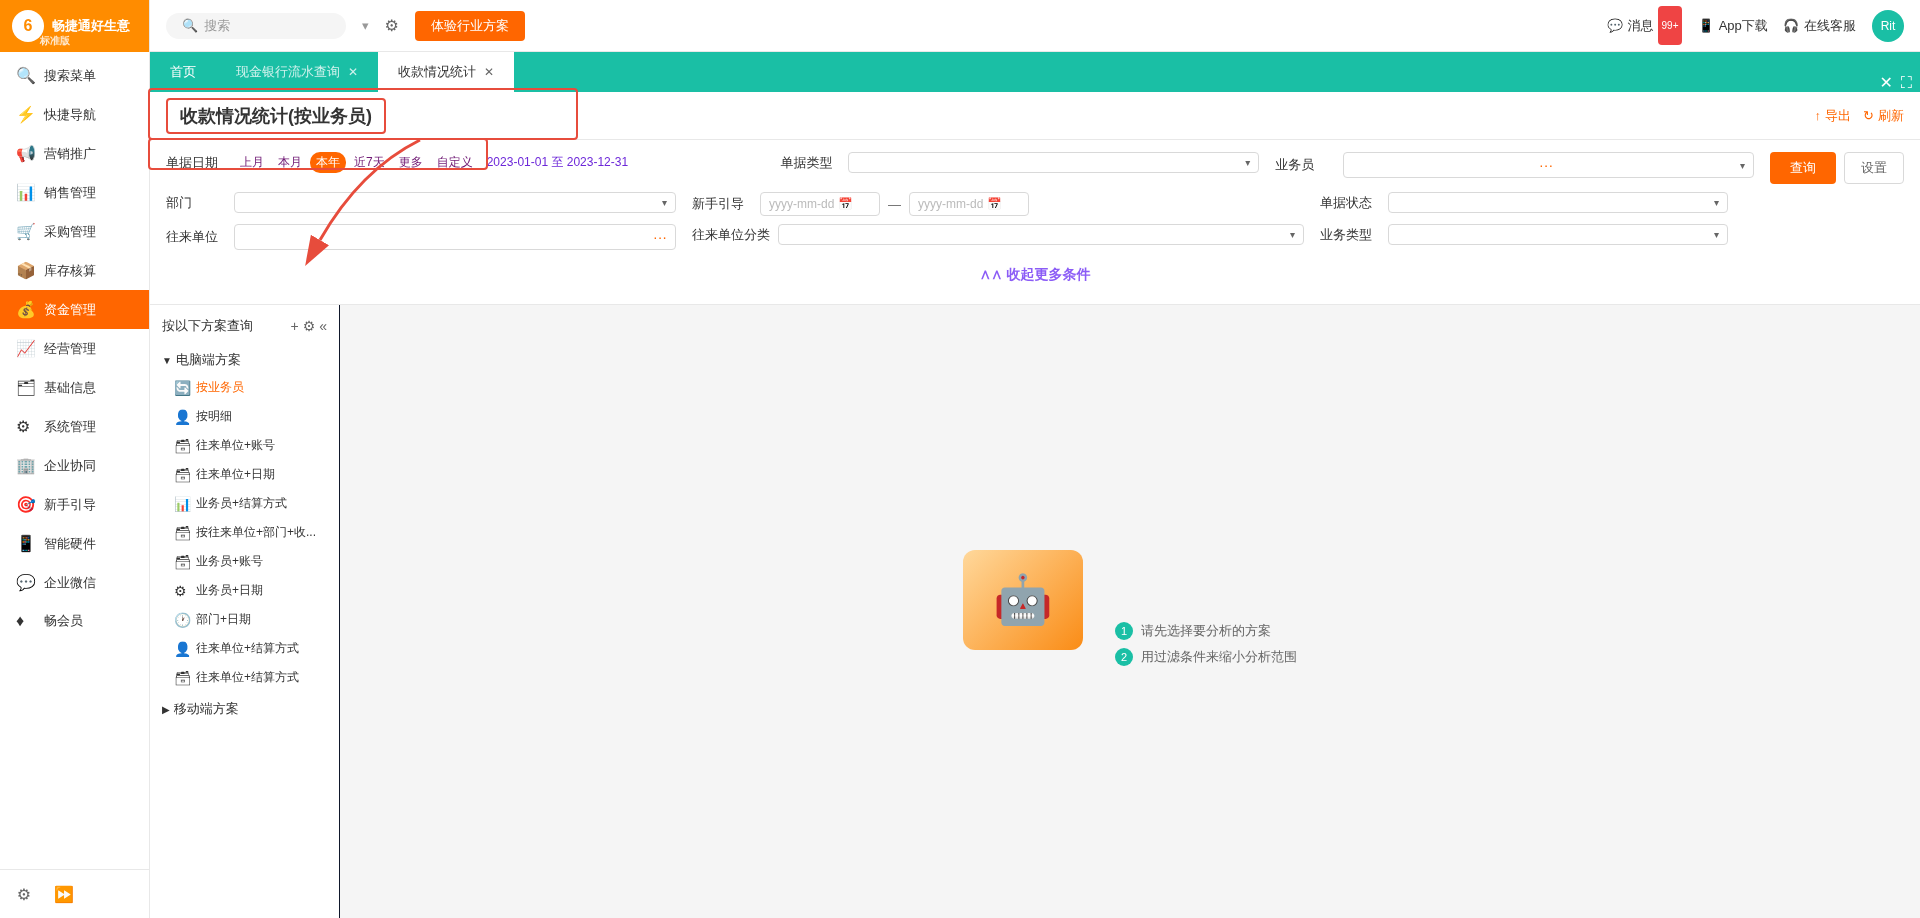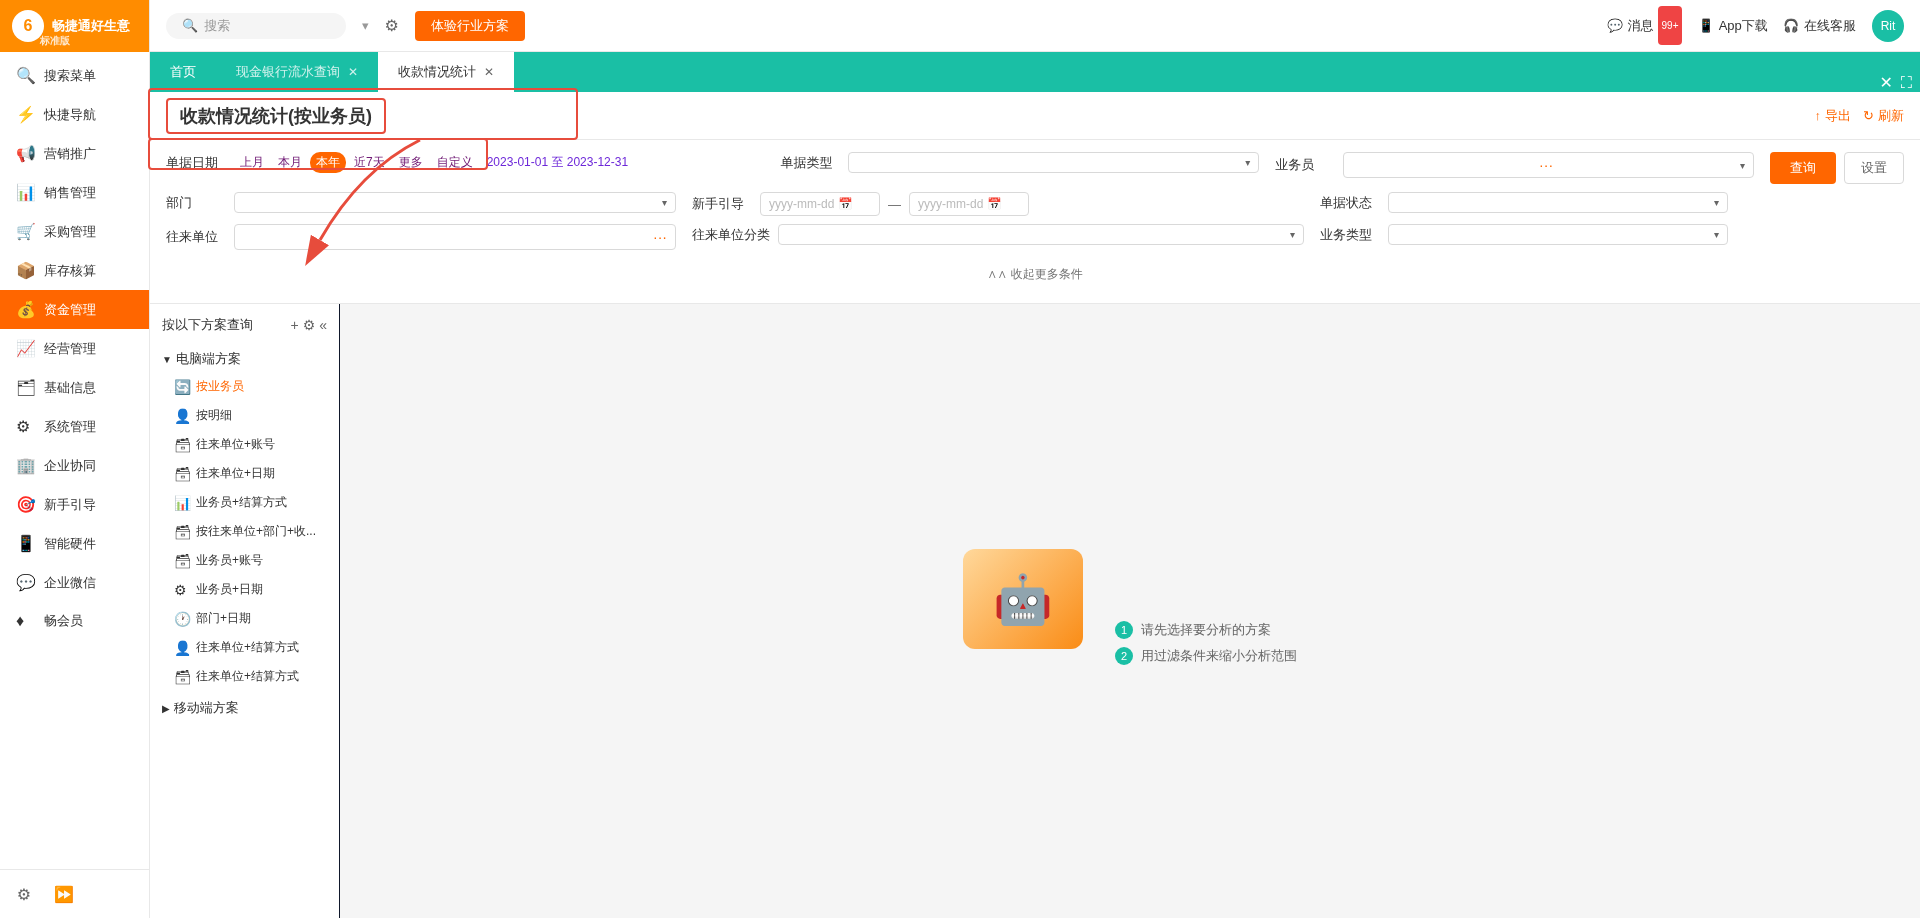--- a/index.html
+++ b/index.html
@@ -160,22 +160,23 @@
       background: #ff6600; color: #fff; border: none; border-radius: 4px;
       padding: 6px 20px; cursor: pointer; font-size: 13px;
     }
     .btn-set {
       background: #fff; color: #666; border: 1px solid #d9d9d9; border-radius: 4px;
       padding: 6px 16px; cursor: pointer; font-size: 13px;
     }
 
     
     .collapse-more {
-      text-align: center; padding: 8px; color: #737373; cursor: pointer;
-      font-size: 12px;
+      text-align: center; padding: 8px; color: #8b5cf6; cursor: pointer;
+      font-size: 14px;
+      font-weight: bold;
     }
 
     
     .empty-state {
       flex: 1; display: flex; flex-direction: column; align-items: center;
       justify-content: center; background: #f5f5f5; padding: 40px;
     }
     .empty-illustration {
       width: 120px; height: 100px; background: linear-gradient(135deg, #ffd89b, #fa8c16);
       border-radius: 12px; margin-bottom: 24px;

